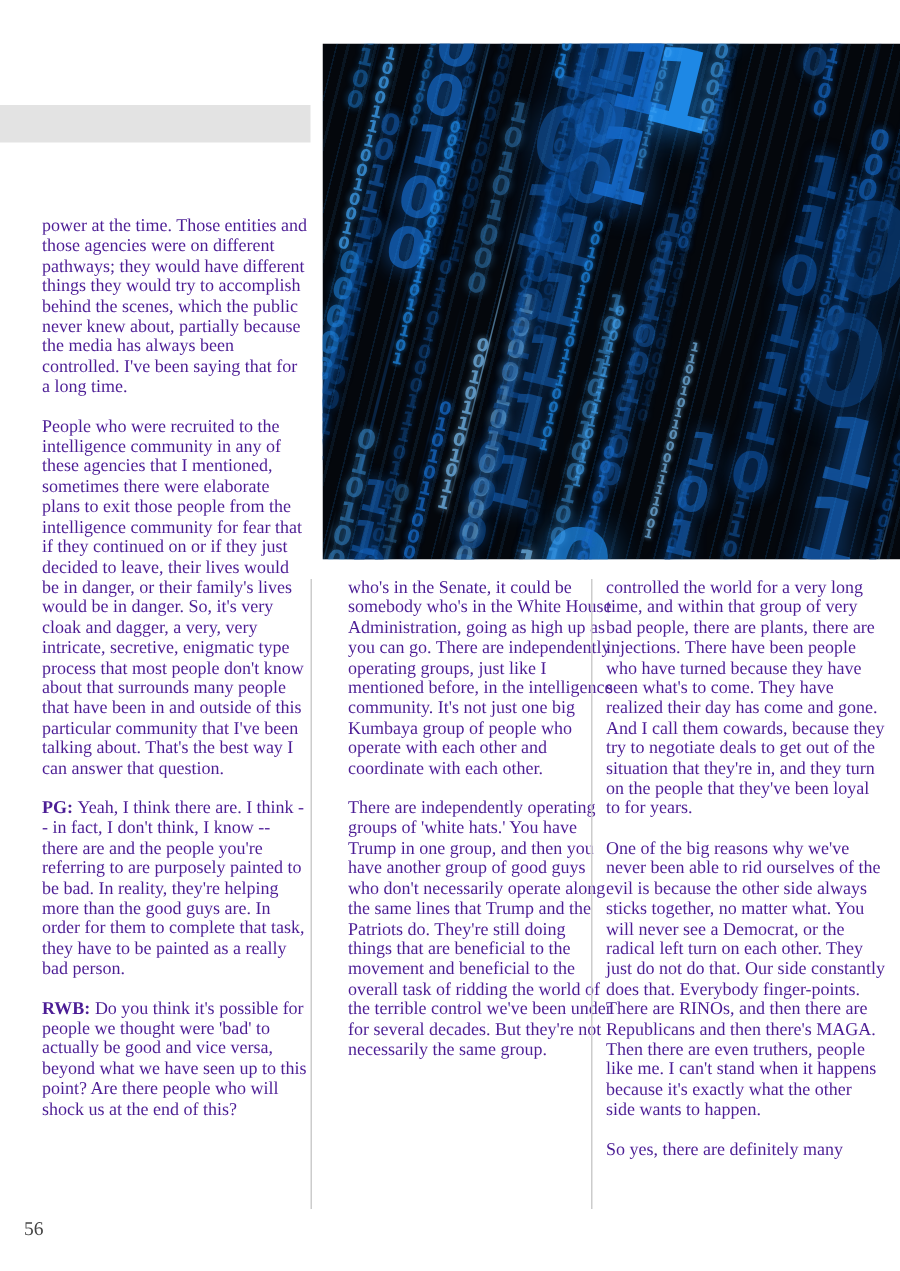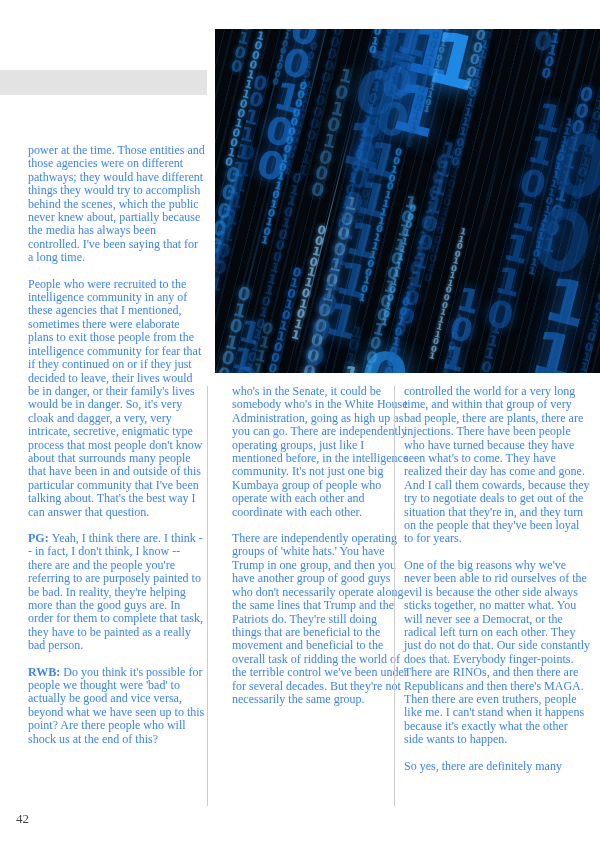--- a/index.html
+++ b/index.html
@@ -14,21 +14,21 @@
     transform:rotate(14deg);transform-origin:50% 50%;}
   .stream{position:absolute;font-family:"DejaVu Sans",sans-serif;font-weight:bold;
     white-space:pre;line-height:0.92;user-select:none;}
   .streak{position:absolute;}
   .hero .overlay{position:absolute;left:0;top:0;right:0;bottom:0;
     background:repeating-linear-gradient(104deg,
       rgba(30,136,229,0) 0px, rgba(30,136,229,0) 9px,
       rgba(30,136,229,0.14) 9px, rgba(30,136,229,0.14) 10px,
       rgba(13,71,161,0) 10px, rgba(13,71,161,0) 16px,
       rgba(66,165,245,0.09) 16px, rgba(66,165,245,0.09) 18px);}
-  .col{position:absolute;top:385px;font-size:12px;line-height:13.4px;color:#3b82f6;}
+  .col{position:absolute;top:385px;font-size:12px;line-height:13.4px;color:#4c1d95;}
   .col p{margin:0 0 13px 0;}
   .col strong{font-weight:bold;}
   #col0{left:28px;top:144px;width:178px;}
   #col1{left:232px;width:177px;}
   #col2{left:404px;width:186px;}
   .divider{position:absolute;top:386px;width:1px;height:420px;background:#cccccc;}
   #divider-left{left:207px;}
   #divider-right{left:394px;}
   .pagenum{position:absolute;left:16px;top:811px;font-size:13px;color:#454545;}
 </style>
@@ -832,13 +832,13 @@
     <p>who's in the Senate, it could be somebody who's in the White House Administration, going as high up as you can go. There are independently operating groups, just like I mentioned before, in the intelligence community. It's not just one big Kumbaya group of people who operate with each other and coordinate with each other.</p>
     <p>There are independently operating groups of 'white hats.' You have Trump in one group, and then you have another group of good guys who don't necessarily operate along the same lines that Trump and the Patriots do. They're still doing things that are beneficial to the movement and beneficial to the overall task of ridding the world of the terrible control we've been under for several decades. But they're not necessarily the same group.</p>
   </div>
 <div class="divider" id="divider-right"></div>
 <div class="col" id="col2">
     <p>controlled the world for a very long time, and within that group of very bad people, there are plants, there are injections. There have been people who have turned because they have seen what's to come. They have realized their day has come and gone. And I call them cowards, because they try to negotiate deals to get out of the situation that they're in, and they turn on the people that they've been loyal to for years.</p>
     <p>One of the big reasons why we've never been able to rid ourselves of the evil is because the other side always sticks together, no matter what. You will never see a Democrat, or the radical left turn on each other. They just do not do that. Our side constantly does that. Everybody finger-points. There are RINOs, and then there are Republicans and then there's MAGA. Then there are even truthers, people like me. I can't stand when it happens because it's exactly what the other side wants to happen.</p>
     <p>So yes, there are definitely many</p>
   </div>
 
-<div class="pagenum">42</div>
+<div class="pagenum">56</div>
 
 </body></html>

